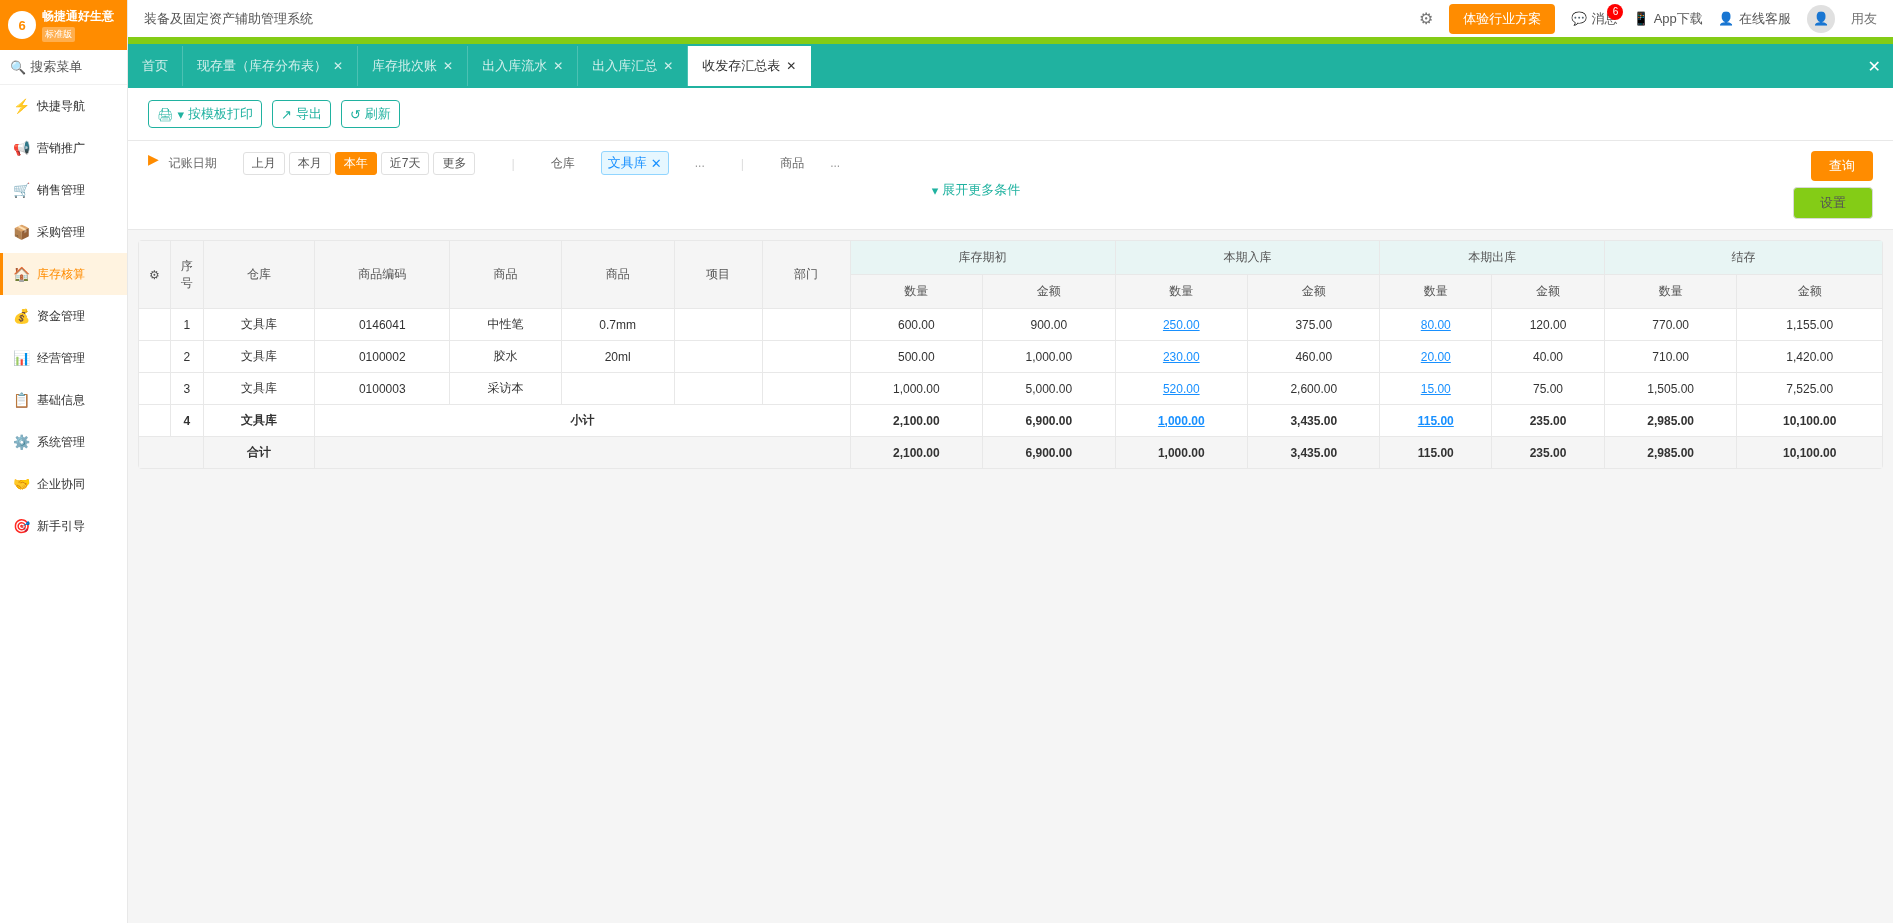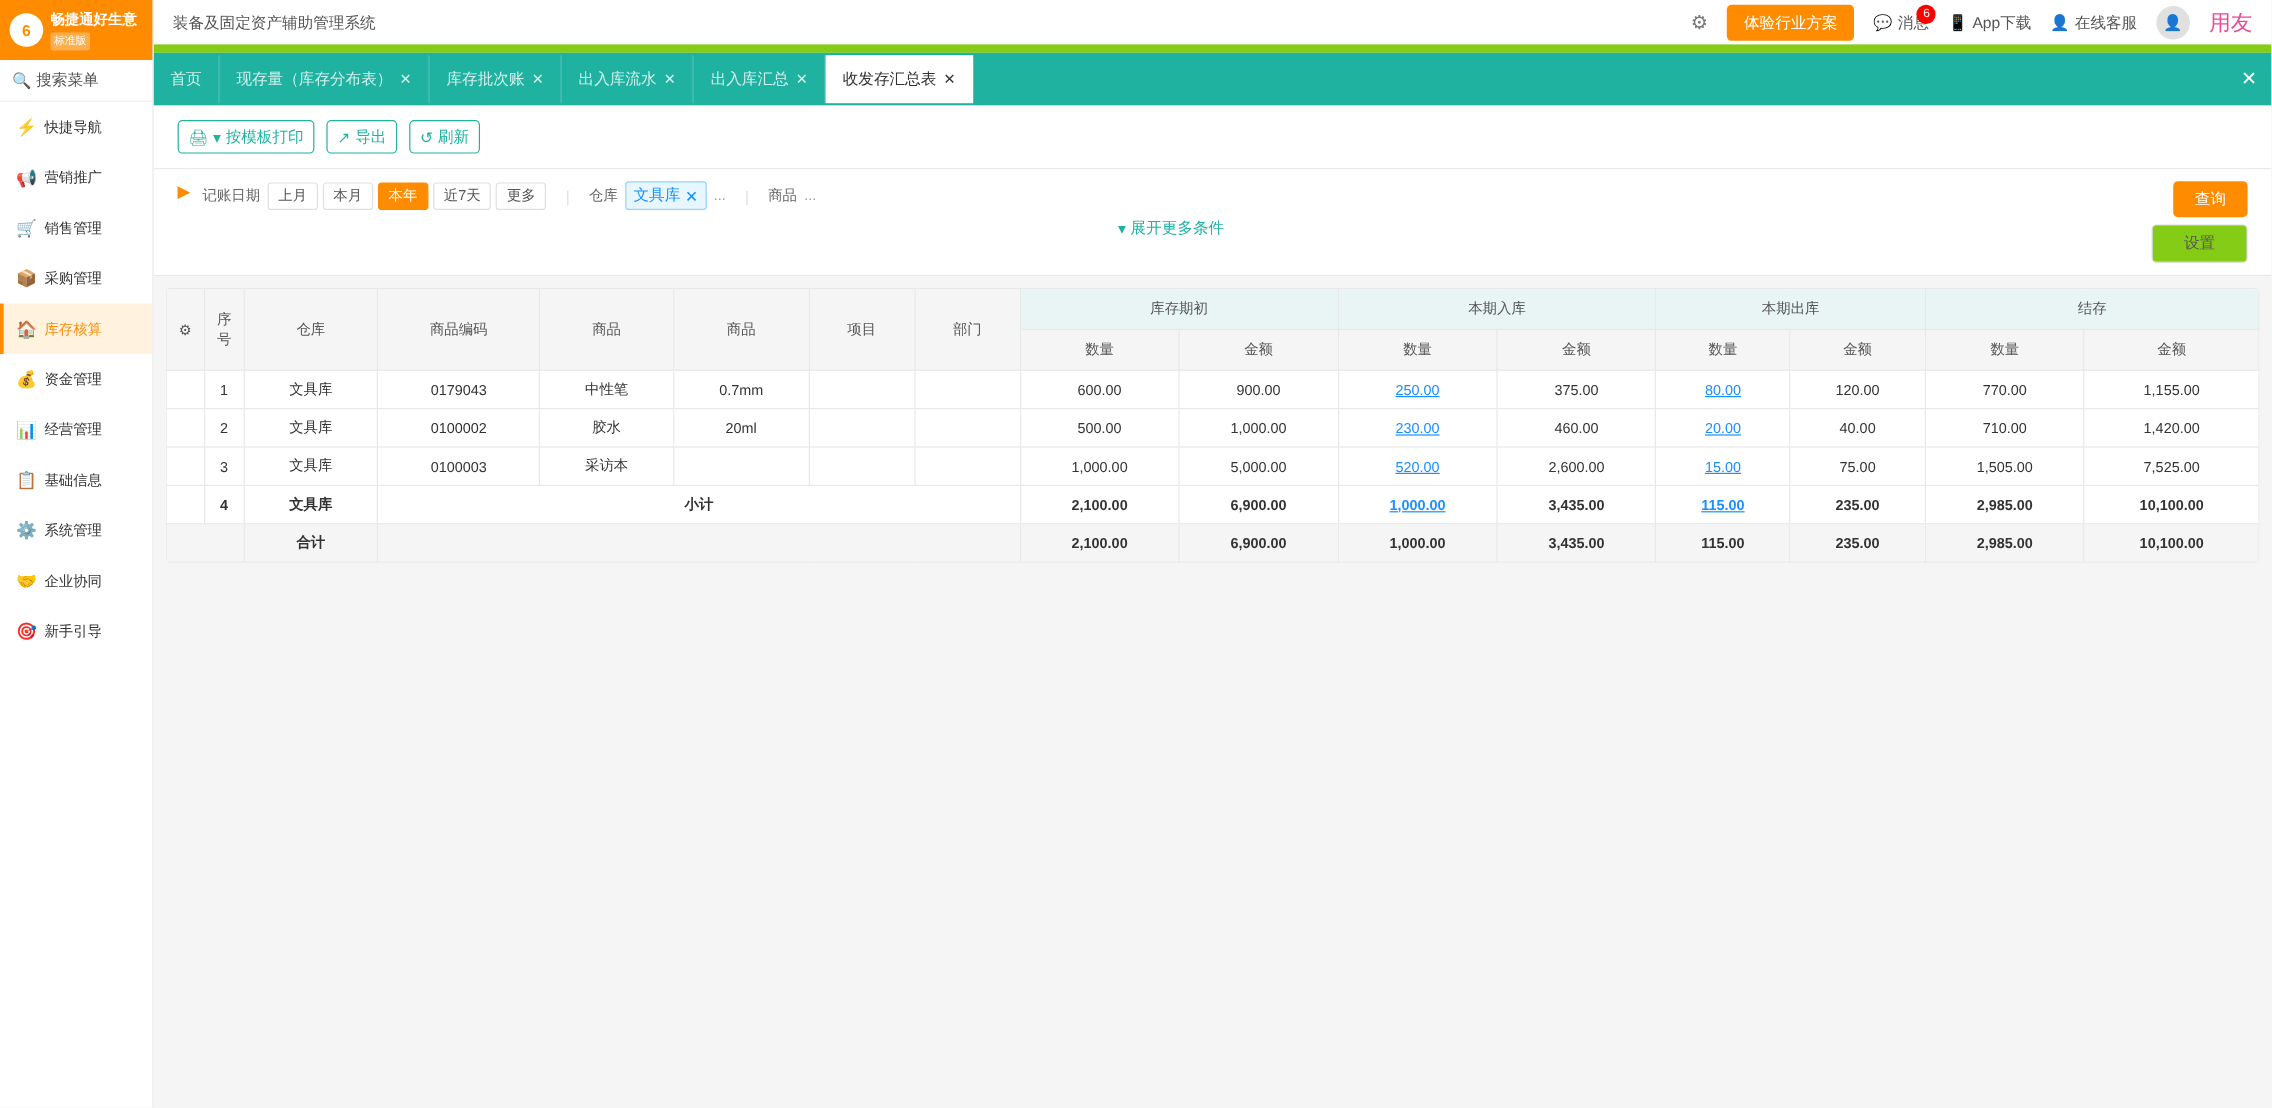--- a/index.html
+++ b/index.html
@@ -38,21 +38,21 @@
 
     
     .page-content { flex: 1; overflow-y: auto; background: #f5f5f5; padding: 0; }
     .page-header { background: #fff; padding: 12px 20px; border-bottom: 1px solid #e8e8e8; display: flex; align-items: center; justify-content: space-between; }
     .page-title { font-size: 15px; font-weight: bold; color: #333; }
     .page-actions { display: flex; align-items: center; gap: 10px; }
     .page-action-btn { display: flex; align-items: center; gap: 4px; color: #20b2a0; cursor: pointer; font-size: 12px; border: 1px solid #20b2a0; border-radius: 4px; padding: 4px 8px; }
 
     
     .filter-bar { background: #fff; padding: 10px 20px; border-bottom: 1px solid #e8e8e8; }
-    .filter-row { display: flex; align-items: center; gap: 6px; flex-wrap: wrap; }
+    .filter-row { display: flex; align-items: center; gap: 26px; flex-wrap: wrap; }
     .filter-label { color: #666; font-size: 12px; }
     .filter-date-btns { display: flex; gap: 4px; }
     .date-btn { padding: 2px 8px; border-radius: 3px; border: 1px solid #e0e0e0; background: #fff; cursor: pointer; font-size: 12px; color: #555; }
     .date-btn.active { background: #ff8c00; color: #fff; border-color: #ff8c00; }
     .filter-tag { display: flex; align-items: center; gap: 4px; background: #e6f7ff; border: 1px solid #91d5ff; border-radius: 3px; padding: 2px 6px; font-size: 12px; color: #1890ff; }
     .filter-tag-close { cursor: pointer; color: #1890ff; }
     .filter-more { color: #999; cursor: pointer; font-size: 12px; }
     .expand-btn { display: flex; align-items: center; gap: 4px; color: #20b2a0; cursor: pointer; font-size: 12px; justify-content: center; margin-top: 6px; }
 
     
@@ -161,21 +161,21 @@
         <span>📱</span>
         <span>App下载</span>
       </div>
       <div class="topbar-icon-btn">
         <span>👤</span>
         <span>在线客服</span>
       </div>
       <div class="user-avatar">
         <span>👤</span>
       </div>
-      <span style="color:#ec4899;font-size:18px;">用友</span>
+      <span style="color:#737373;font-size:13px;">用友</span>
     </div>
   </div>
 
   <div class="tabs">
     <div class="tab">
       <span>首页</span>
     </div>
     <div class="tab">
       <span>现存量（库存分布表）</span>
       <span class="tab-close">✕</span>
@@ -281,21 +281,21 @@
             <th>金额</th>
             <th>数量</th>
             <th>金额</th>
           </tr>
         </thead>
         <tbody id="table-body">
         <tr>
     <td></td>
     <td>1</td>
     <td>文具库</td>
-    <td>0179043</td>
+    <td>0146041</td>
     <td>中性笔</td>
     <td>0.7mm</td>
     <td></td>
     <td></td>
     <td>600.00</td>
     <td>900.00</td>
     <td class="link-like" style="cursor:pointer;">250.00</td>
     <td>375.00</td>
     <td class="link-like" style="cursor:pointer;">80.00</td>
     <td>120.00</td>

